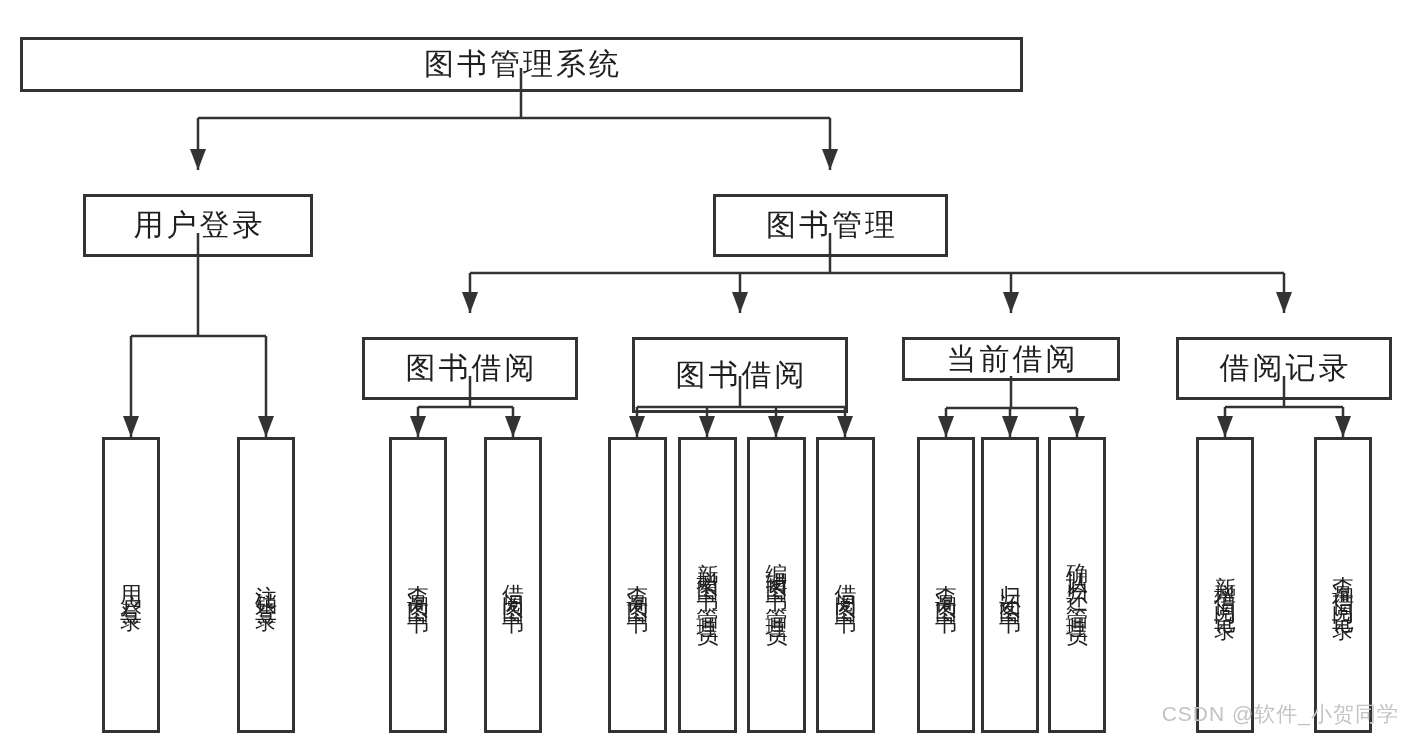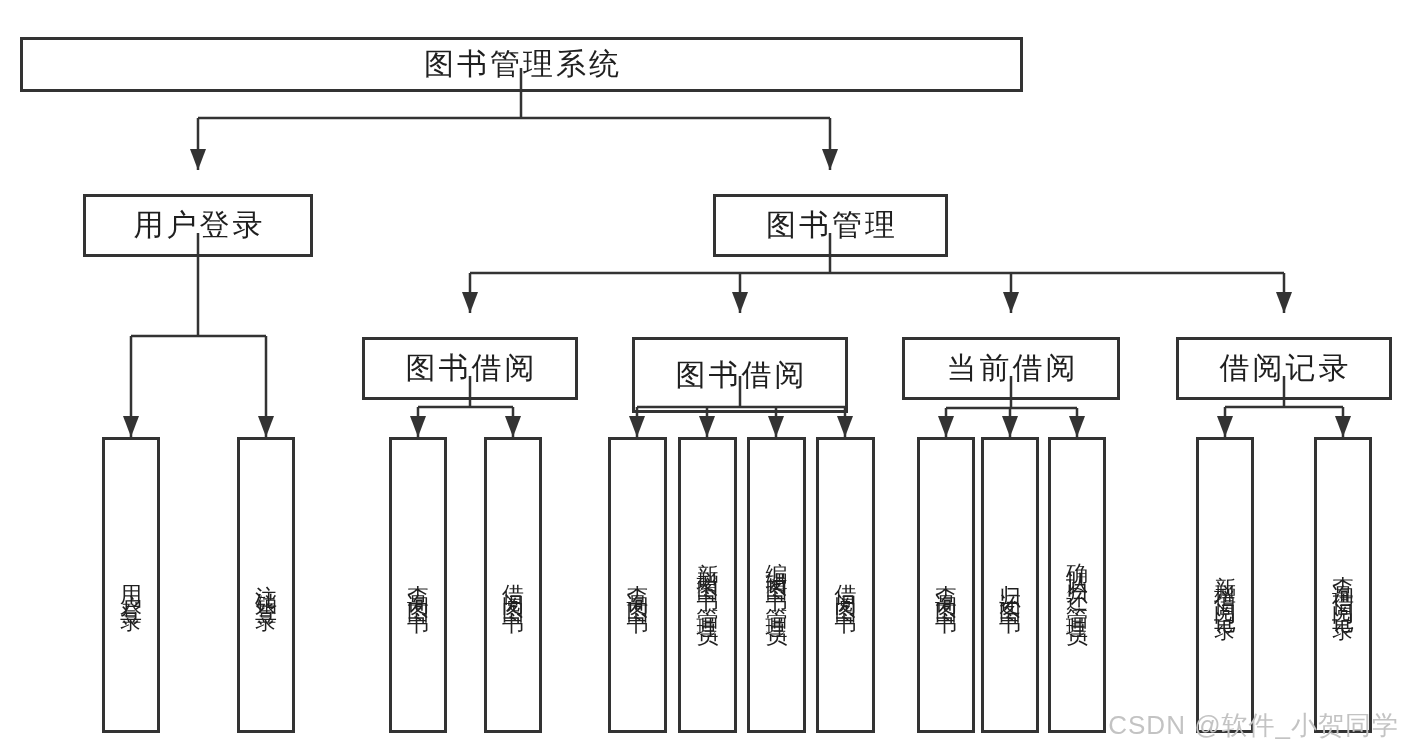--- a/index.html
+++ b/index.html
@@ -48,22 +48,22 @@
     stroke: #333333;
     stroke-width: 2.5;
   }
   .connector-layer polygon {
     fill: #333333;
     stroke: none;
   }
   .watermark {
     position: absolute;
     right: 6px;
-    bottom: 4px;
-    font-size: 26px;
+    bottom: 19px;
+    font-size: 21px;
     color: #c3c3c3;
     letter-spacing: 1px;
     z-index: 5;
     white-space: nowrap;
   }
 </style>
 </head>
 <body>
 
 <div class="stage">
@@ -118,21 +118,21 @@
     </g>
   </svg>
 
   <div class="box h" style="left:20px; top:13px; width:1003px; height:55px;">图书管理系统</div>
 
   <div class="box h" style="left:83px; top:170px; width:230px; height:63px;">用户登录</div>
   <div class="box h" style="left:713px; top:170px; width:235px; height:63px;text-align:center;">图书管理</div>
 
   <div class="box h" style="left:362px; top:313px; width:216px; height:63px;">图书借阅</div>
   <div class="box h" style="left:632px; top:313px; width:216px; height:76px;">图书借阅</div>
-  <div class="box h" style="left:902px; top:313px; width:218px; height:63px;">当前借阅</div>
+  <div class="box h" style="left:902px; top:313px; width:218px; height:44px;">当前借阅</div>
   <div class="box h" style="left:1176px; top:313px; width:216px; height:63px;">借阅记录</div>
 
   <div class="box v" style="left:102px; top:437px; width:58px; height:296px;">用户登录</div>
   <div class="box v" style="left:237px; top:437px; width:58px; height:296px;">注销登录</div>
 
   <div class="box v" style="left:389px; top:437px; width:58px; height:296px;">查询图书</div>
   <div class="box v" style="left:484px; top:437px; width:58px; height:296px;">借阅图书</div>
 
   <div class="box v" style="left:608px; top:437px; width:59px; height:296px;">查询图书</div>
   <div class="box v" style="left:678px; top:437px; width:59px; height:296px;">新增图书（管理员）</div>

